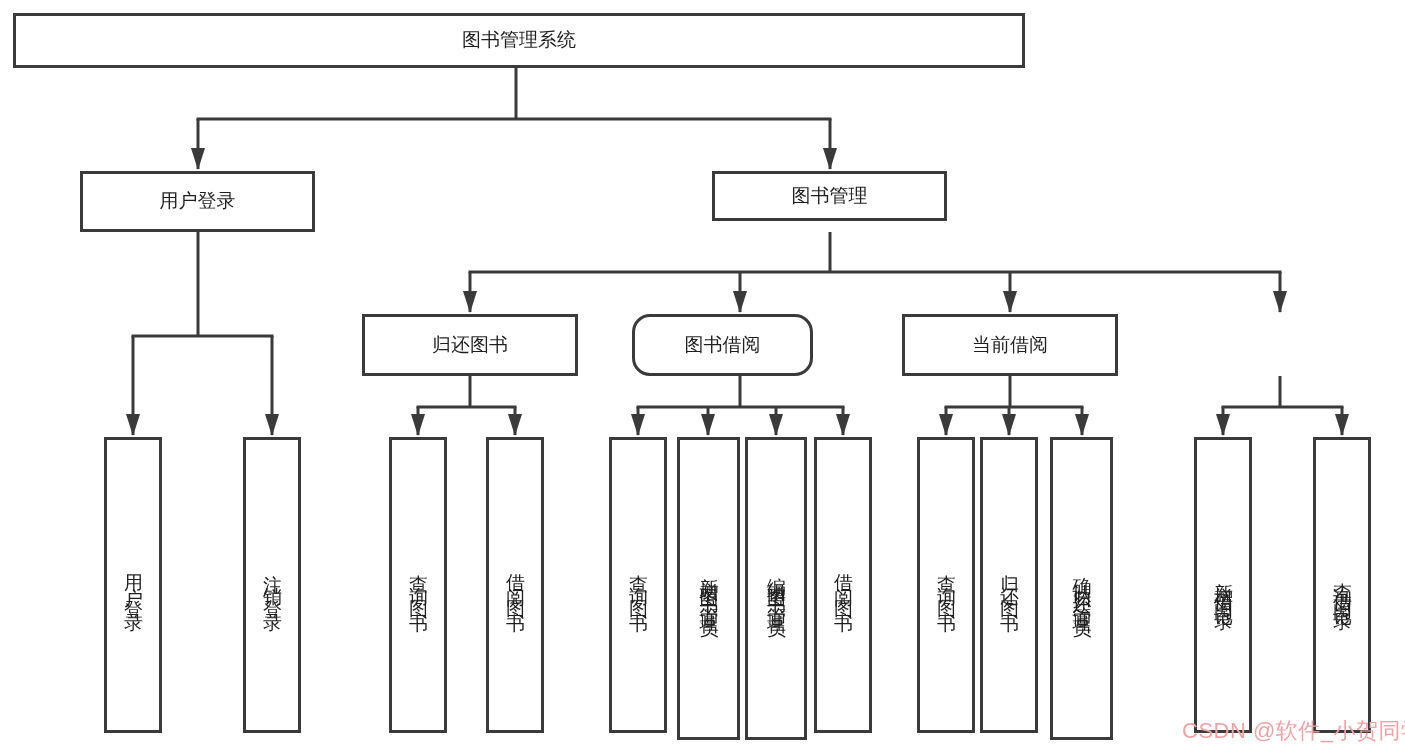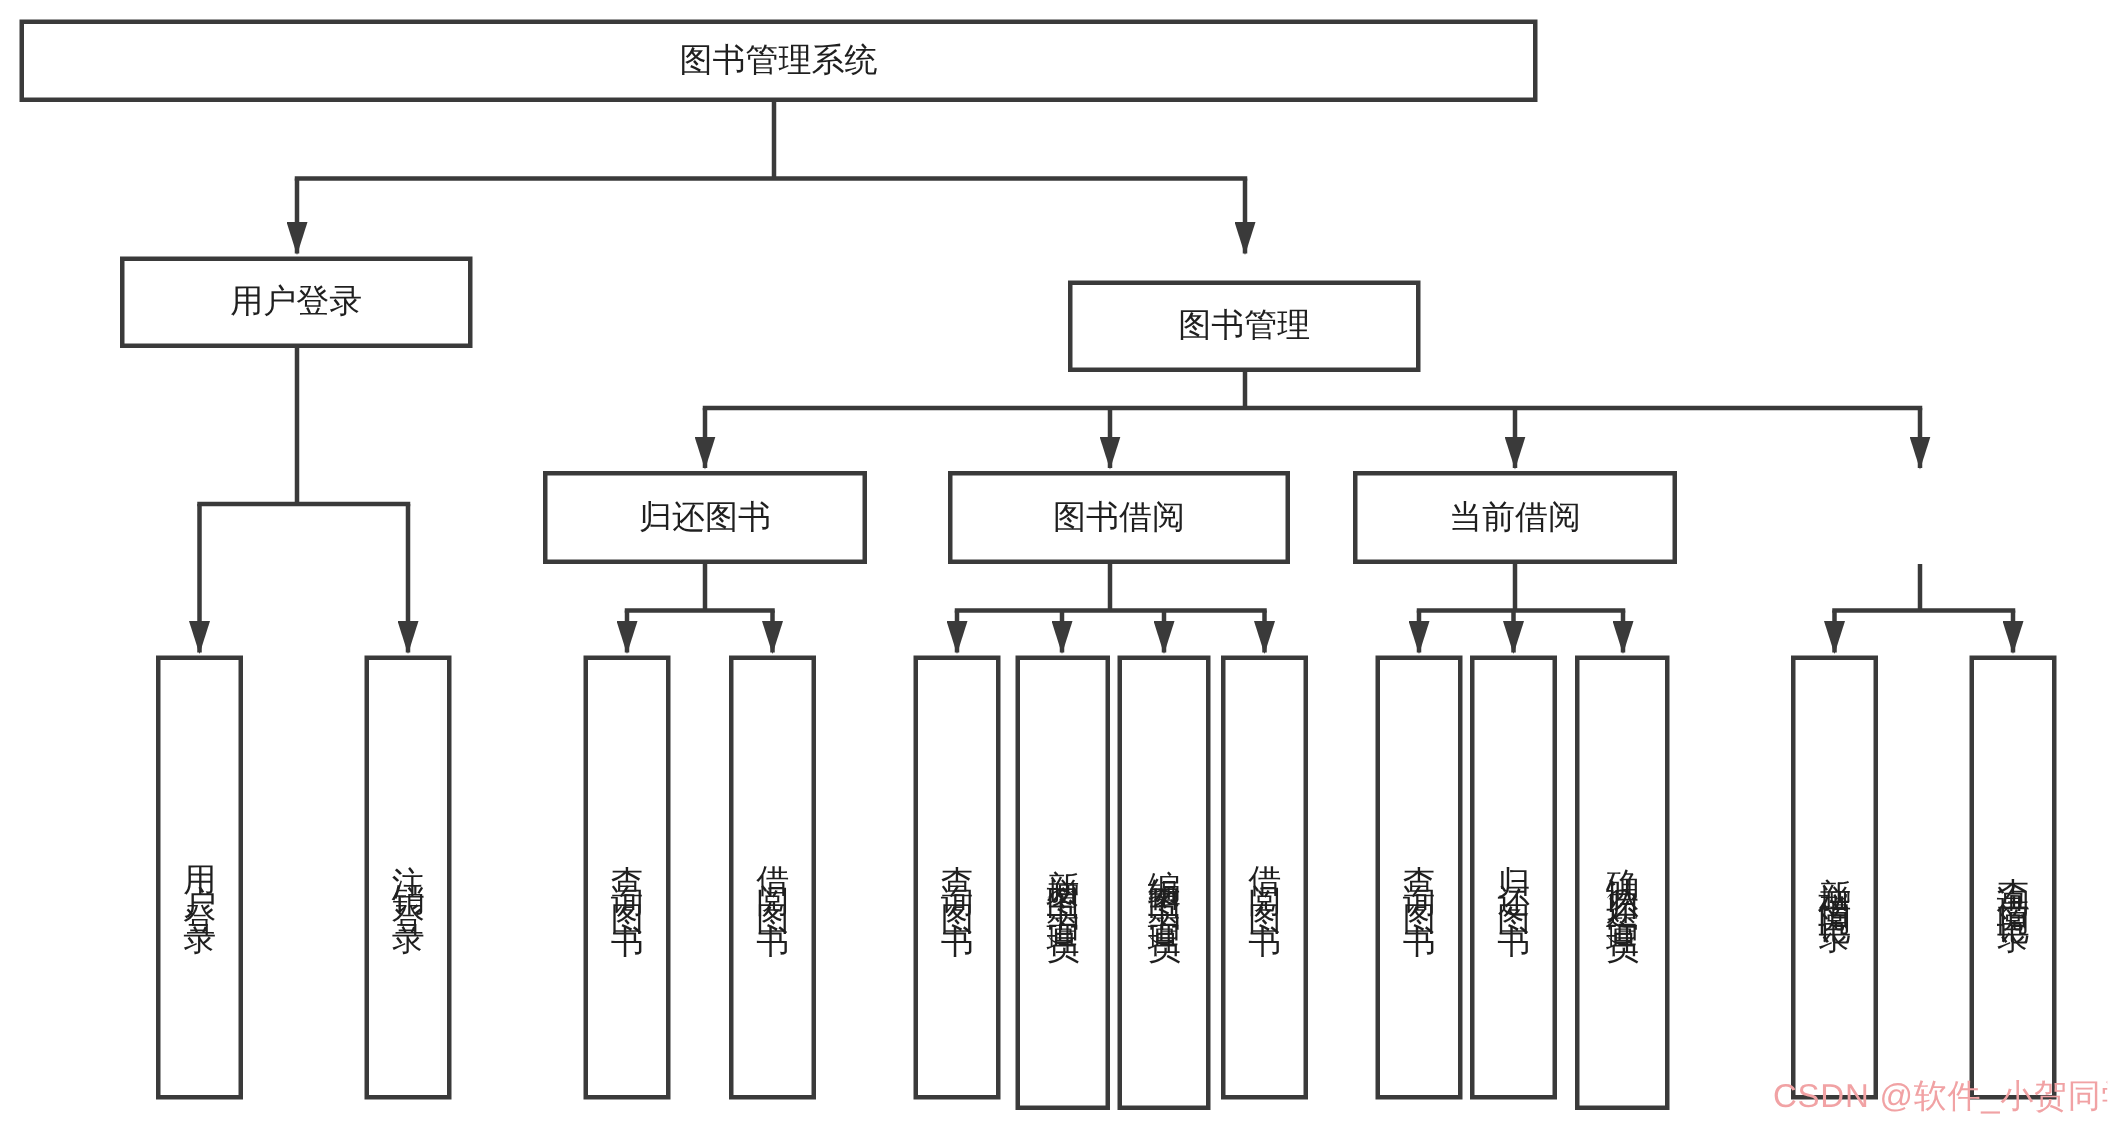--- a/index.html
+++ b/index.html
@@ -22,21 +22,21 @@
   }
 
   .box {
     position: absolute;
     background: #ffffff;
     border: 3px solid #3a3a3a;
     color: #1f1f1f;
     display: flex;
     align-items: center;
     justify-content: center;
-    font-size: 22px;
+    font-size: 19px;
     line-height: 1.2;
     text-align: center;
     white-space: nowrap;
   }
 
   
   .vbox {
     writing-mode: vertical-rl;
     text-orientation: mixed;
     letter-spacing: 13px;
@@ -107,24 +107,24 @@
       <line x1="1280" y1="376" x2="1280" y2="407"></line>
       <line x1="1221.5" y1="407" x2="1343.5" y2="407"></line>
       <line x1="1223" y1="407" x2="1223" y2="435" marker-end="url(#arrow)"></line>
       <line x1="1342" y1="407" x2="1342" y2="435" marker-end="url(#arrow)"></line>
     </g>
   </svg>
 
   <div class="box" style="left:13px; top:13px; width:1012px; height:55px;">图书管理系统</div>
 
   <div class="box" style="left:80px; top:171px; width:235px; height:61px;">用户登录</div>
-  <div class="box" style="left:712px; top:187px; width:235px; height:61px;">图书管理</div>
+  <div class="box" style="left:712px; top:171px; width:235px; height:50px;">图书管理</div>
 
   <div class="box" style="left:362px; top:314px; width:216px; height:62px;">归还图书</div>
-  <div class="box" style="left:632px; top:314px; width:228px; height:62px;">图书借阅</div>
+  <div class="box" style="left:632px; top:314px; width:181px; height:62px;border-radius:18px;">图书借阅</div>
   <div class="box" style="left:902px; top:314px; width:216px; height:62px;">当前借阅</div>
 
   <div class="box vbox" style="left:104px; top:437px; width:58px; height:296px;">用户登录</div>
   <div class="box vbox" style="left:243px; top:437px; width:58px; height:296px;">注销登录</div>
 
   <div class="box vbox" style="left:389px; top:437px; width:58px; height:296px;">查询图书</div>
   <div class="box vbox" style="left:486px; top:437px; width:58px; height:296px;">借阅图书</div>
 
   <div class="box vbox" style="left:609px; top:437px; width:58px; height:296px;">查询图书</div>
   <div class="box vbox vbox-long" style="left:677px; top:437px; width:63px; height:303px;">新增图书（管理员）</div>

